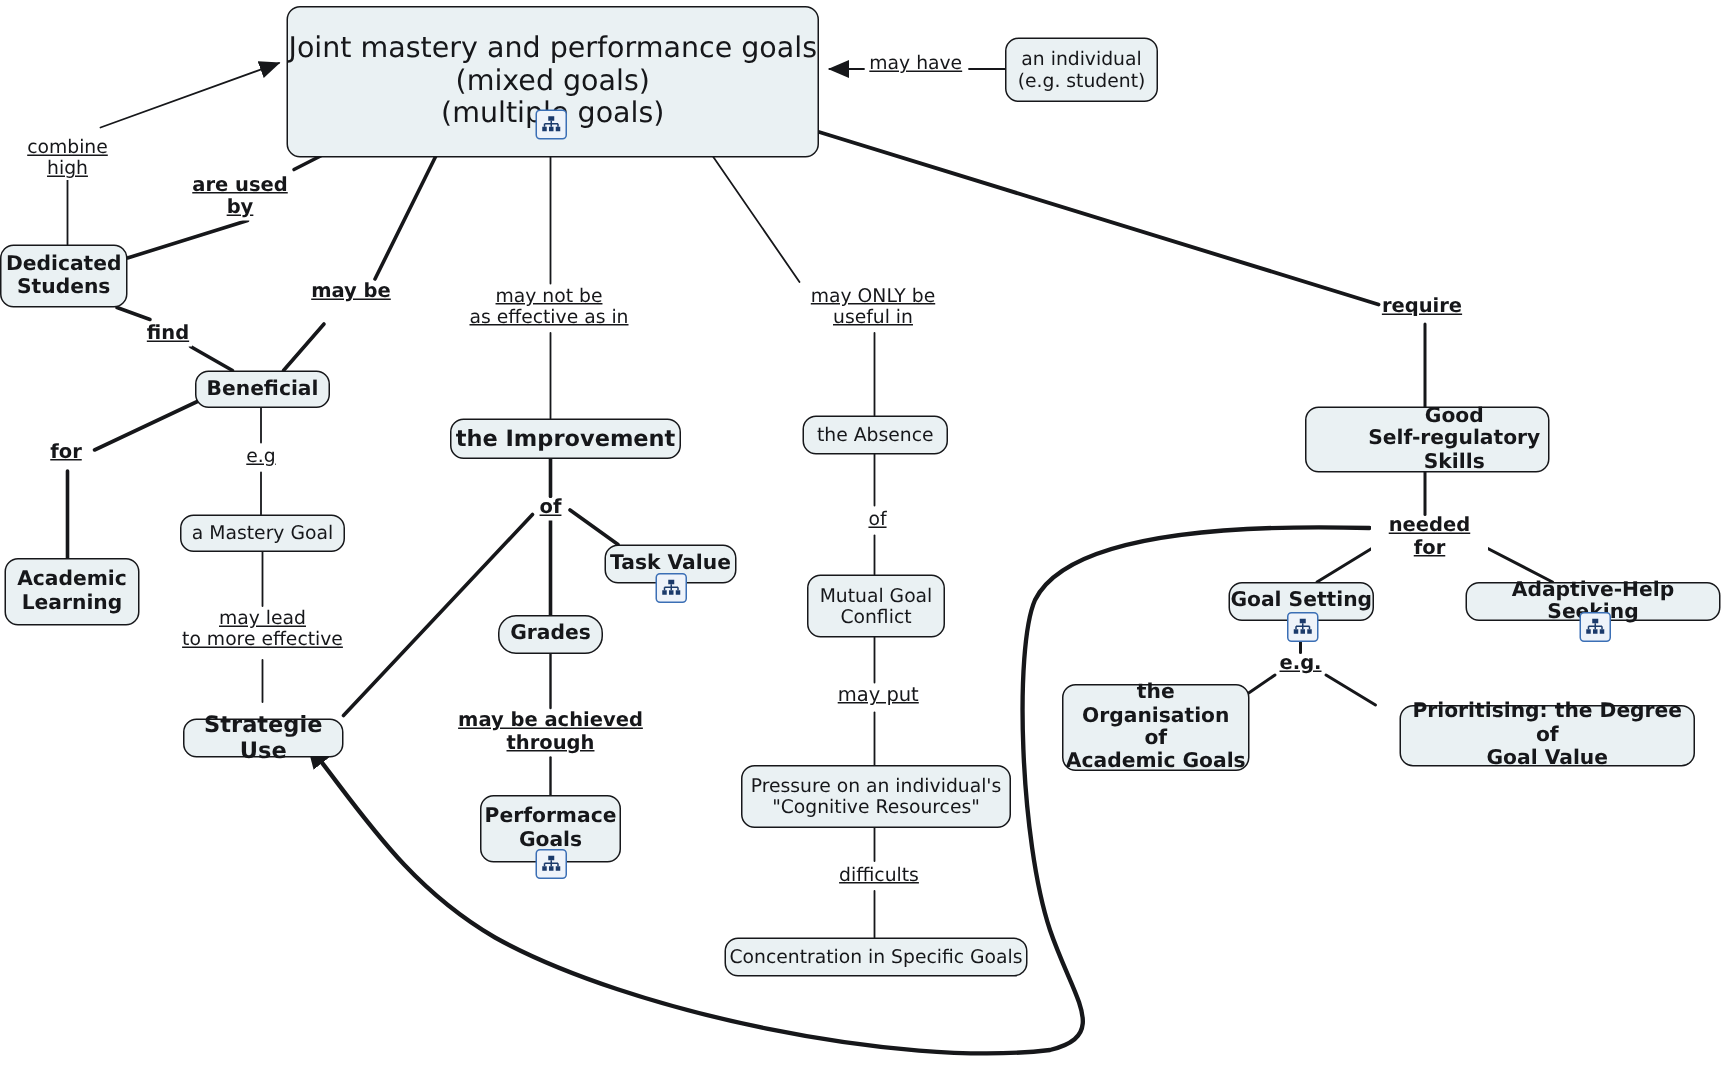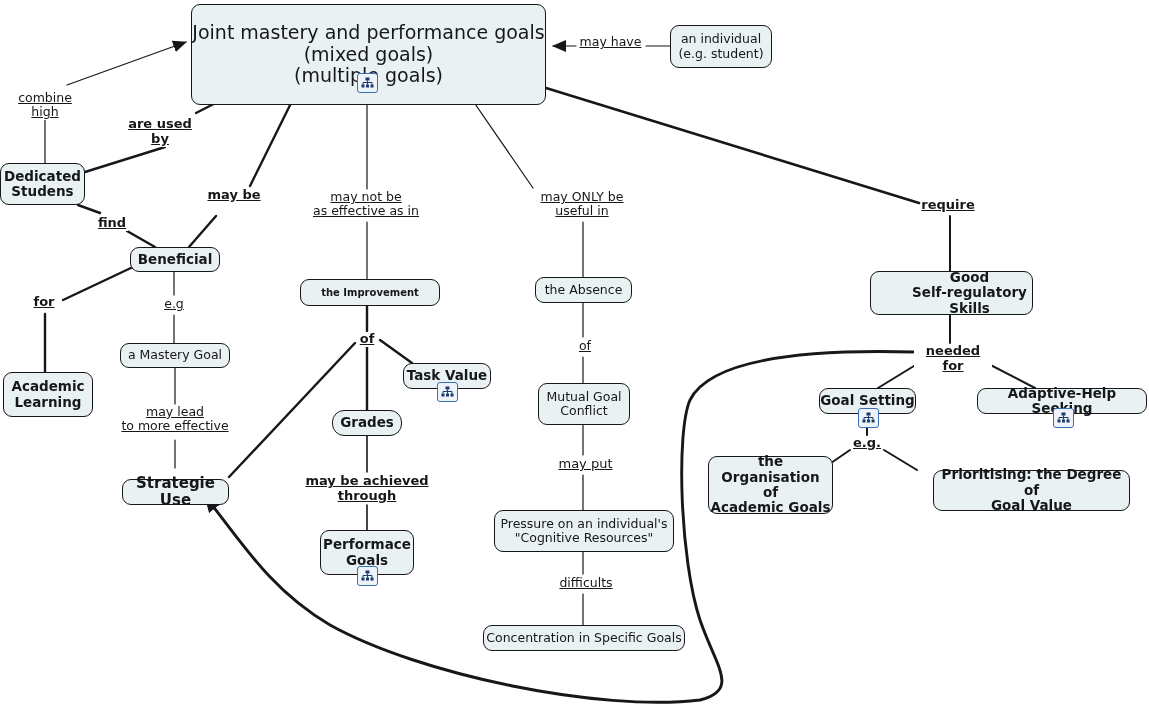--- a/index.html
+++ b/index.html
@@ -130,21 +130,21 @@
 (multiple goals)</div>
   <div class="node" style="left:670px;top:25px;width:102px;height:43px;font-size:12.5px;">an individual
 (e.g. student)</div>
   <div class="node bold" style="left:0px;top:163px;width:85px;height:42px;font-size:13.5px;">Dedicated
 Studens</div>
   <div class="node bold" style="left:130px;top:247px;width:90px;height:25px;font-size:13.5px;">Beneficial</div>
   <div class="node bold" style="left:3px;top:372px;width:90px;height:45px;font-size:13.5px;">Academic
 Learning</div>
   <div class="node" style="left:120px;top:343px;width:110px;height:25px;font-size:12.5px;">a Mastery Goal</div>
   <div class="node bold" style="left:122px;top:468px;width:107px;height:26px;font-size:15px;margin-top:11px;">Strategie Use</div>
-  <div class="node bold" style="left:300px;top:279px;width:140px;height:27px;font-size:10px;">the Improvement</div>
+  <div class="node bold" style="left:300px;top:279px;width:154px;height:27px;font-size:15px;">the Improvement</div>
   <div class="node bold" style="left:403px;top:363px;width:88px;height:26px;font-size:13.5px;">Task Value</div>
   <div class="node bold" style="left:332px;top:410px;width:70px;height:26px;font-size:13.5px;border-radius:12px;">Grades</div>
   <div class="node bold" style="left:320px;top:530px;width:94px;height:45px;font-size:13.5px;">Performace
 Goals</div>
   <div class="node" style="left:535px;top:277px;width:97px;height:26px;font-size:12.5px;">the Absence</div>
   <div class="node" style="left:538px;top:383px;width:92px;height:42px;font-size:12.5px;">Mutual Goal
 Conflict</div>
   <div class="node" style="left:494px;top:510px;width:180px;height:42px;font-size:12.5px;">Pressure on an individual's
 "Cognitive Resources"</div>
   <div class="node" style="left:483px;top:625px;width:202px;height:26px;font-size:12.5px;">Concentration in Specific Goals</div>

